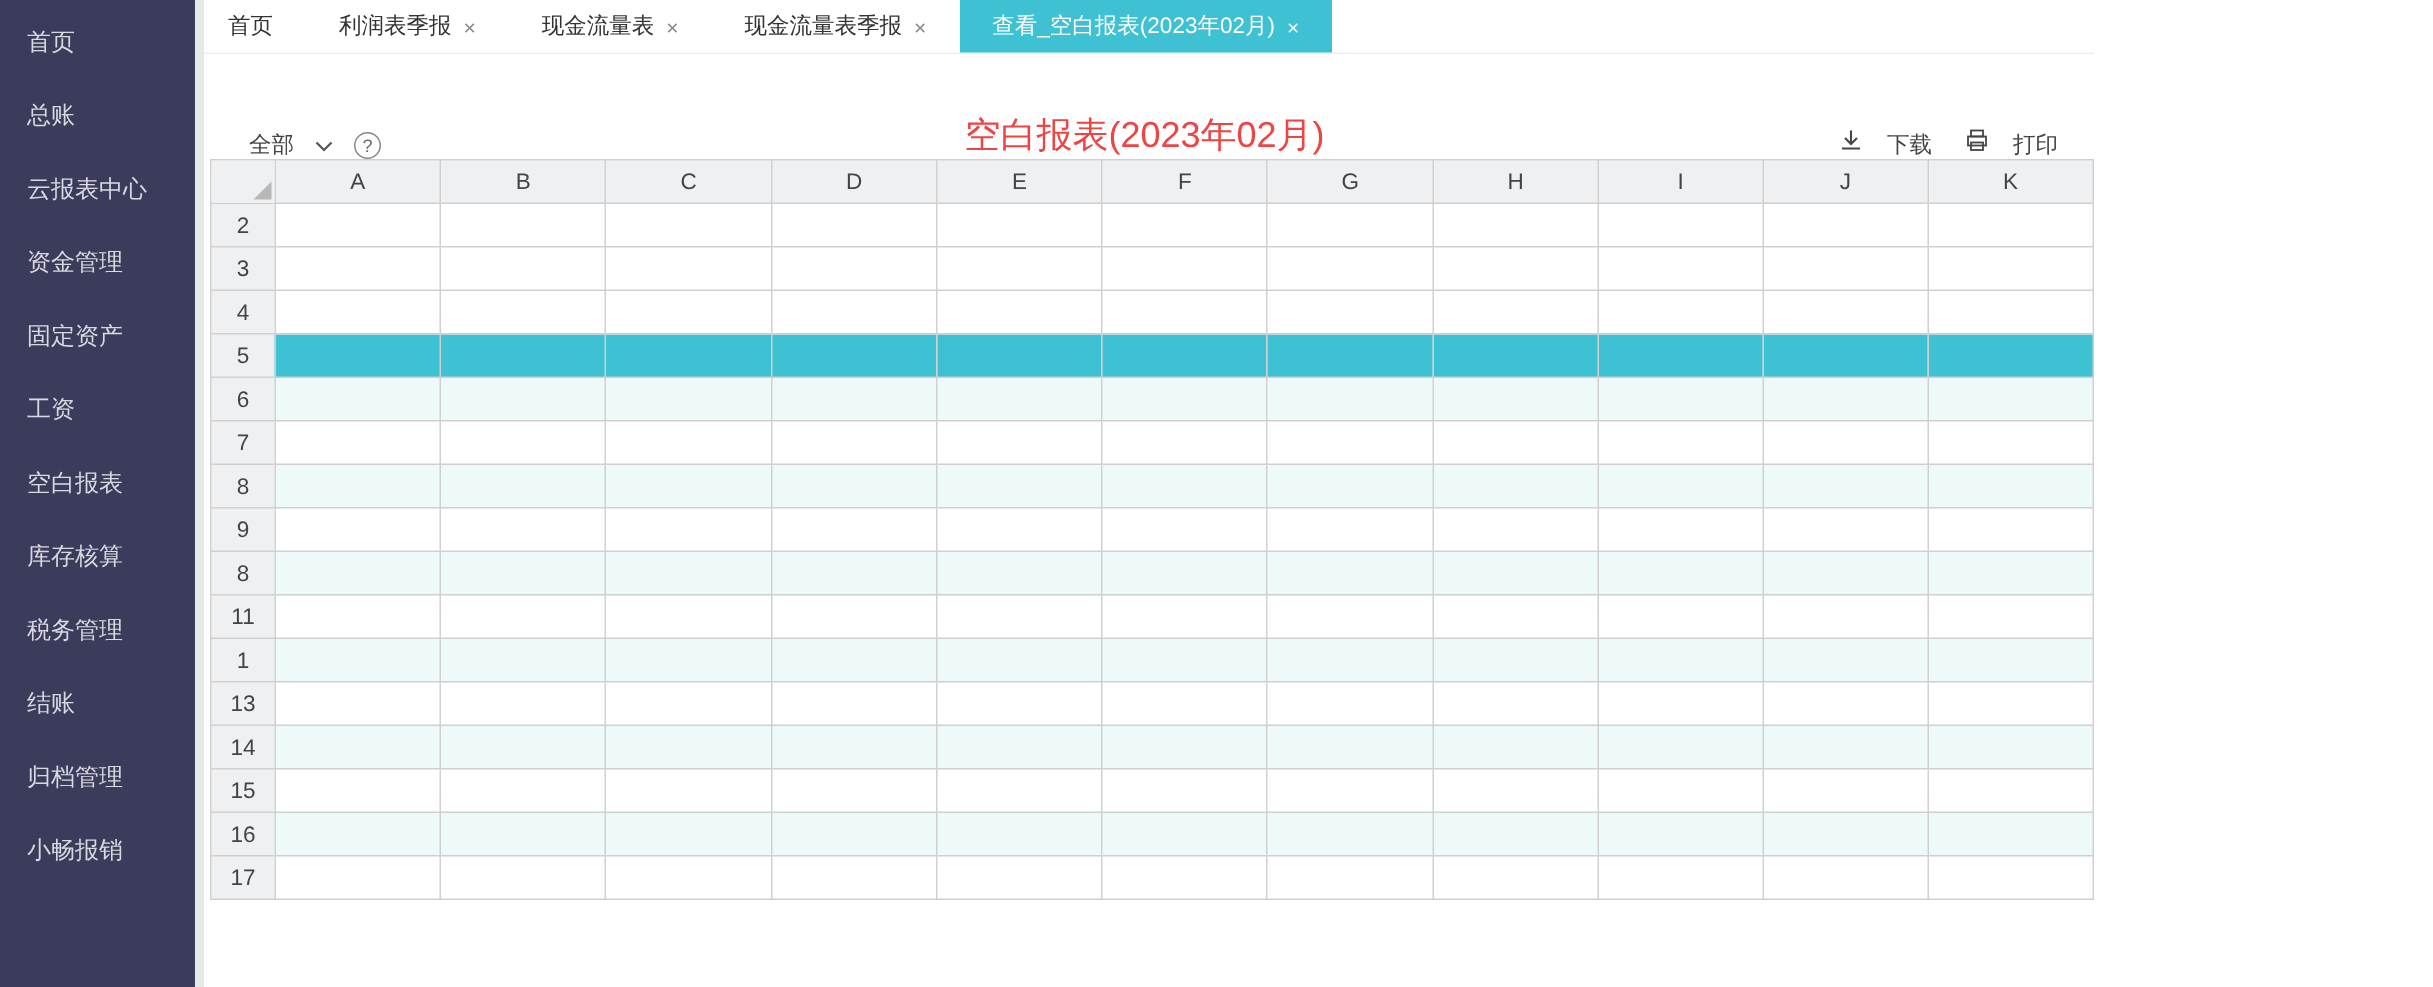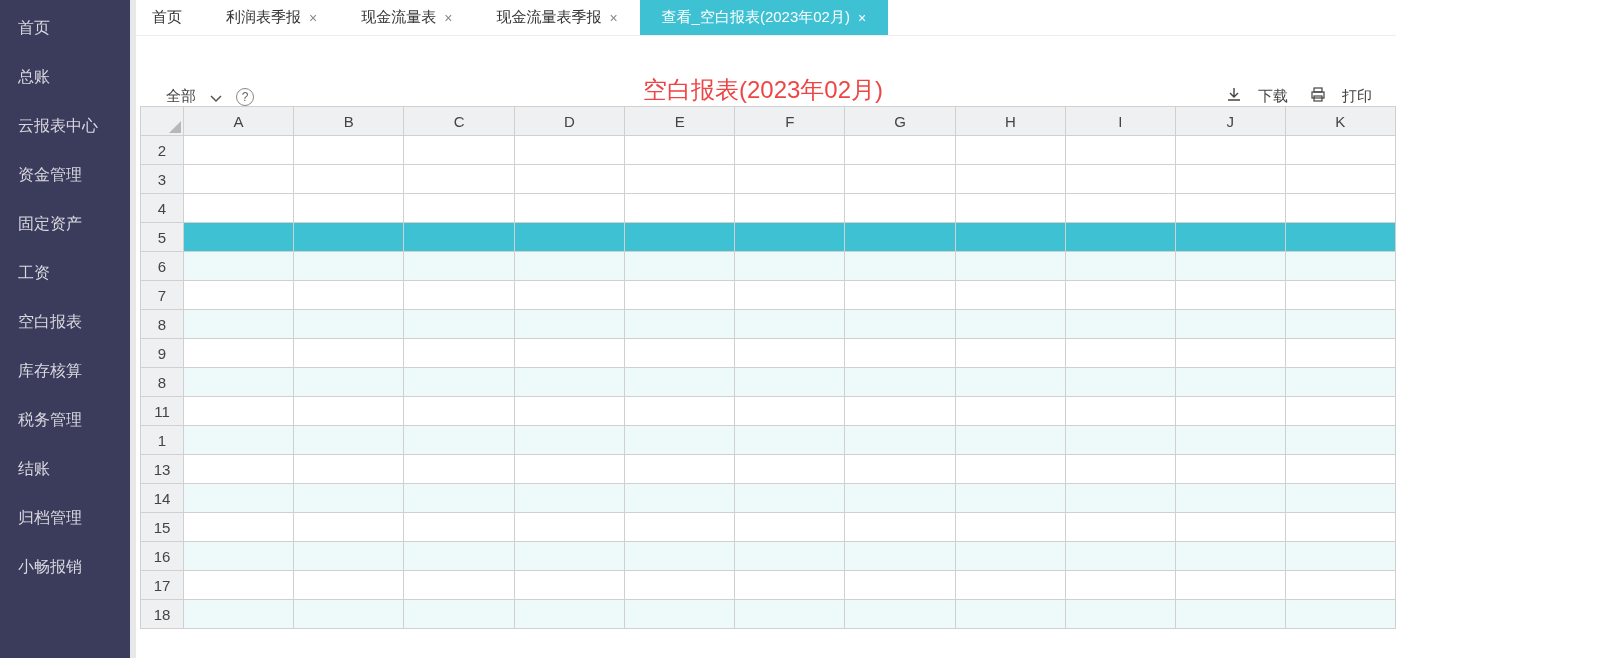--- a/index.html
+++ b/index.html
@@ -359,31 +359,17 @@
               <td></td>
               <td></td>
               <td></td>
               <td></td>
               <td></td>
               <td></td>
               <td></td>
               <td></td>
               <td></td>
             </tr>
-            <tr class="alt">
-              <th>18</th>
-              <td></td>
-              <td></td>
-              <td></td>
-              <td></td>
-              <td></td>
-              <td></td>
-              <td></td>
-              <td></td>
-              <td></td>
-              <td></td>
-              <td></td>
-            </tr>
           </tbody>
         </table>
     </div>
   </div>
 </div>
 
 </body></html>

